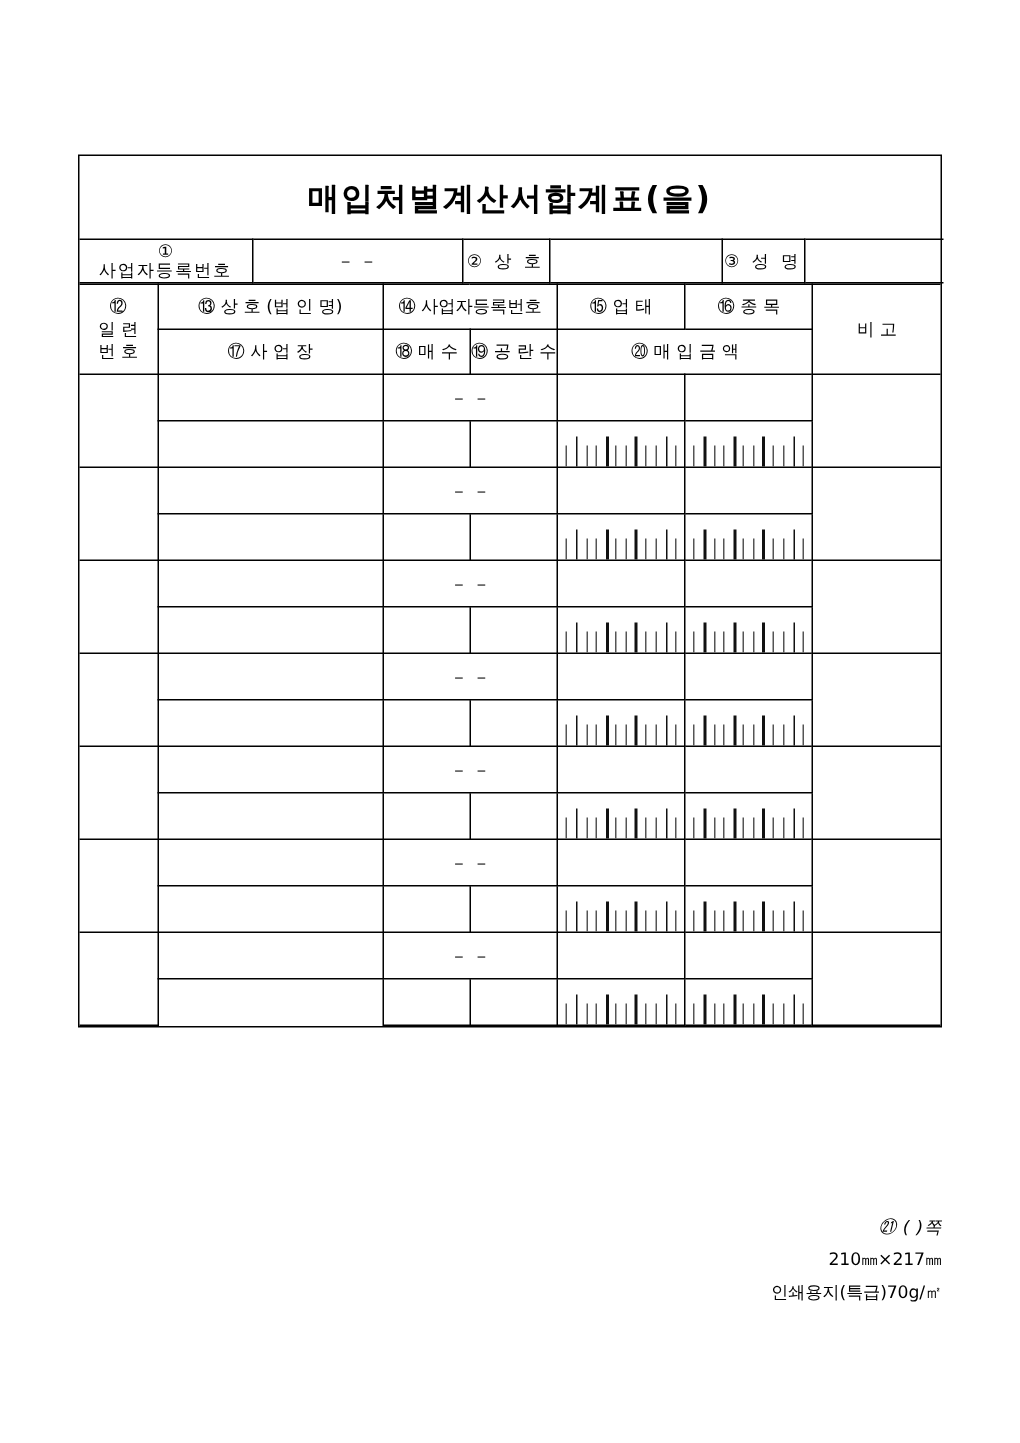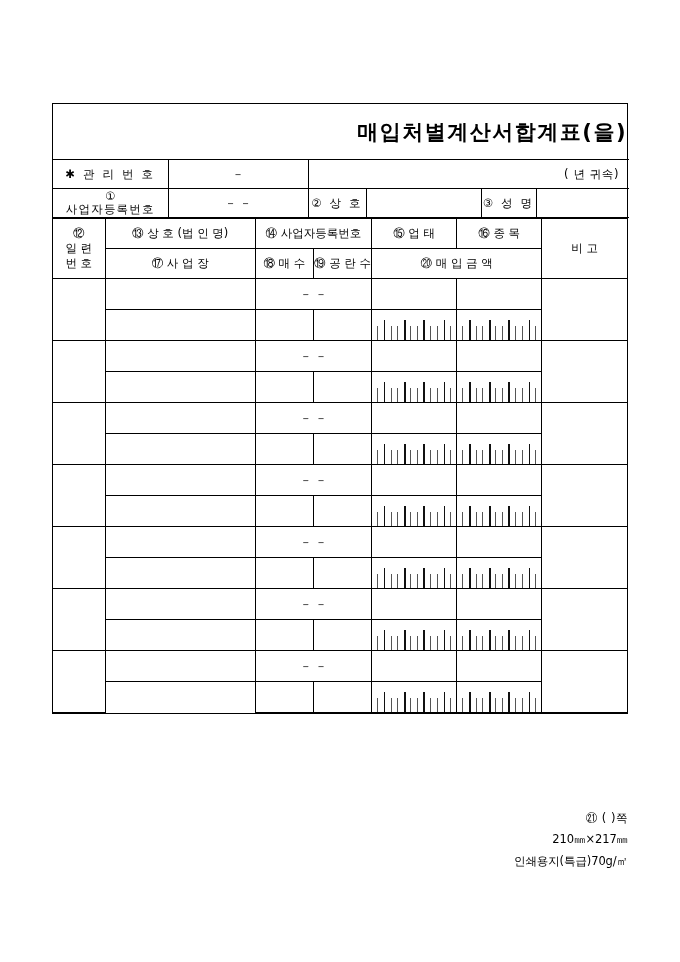--- a/index.html
+++ b/index.html
@@ -38,21 +38,21 @@
     width: 576px;
     border: 1.3px solid #000;
     background: #fff;
   }
 
   
   .title-band {
     height: 55px;
     display: flex;
     align-items: center;
-    justify-content: flex-end;
+    justify-content: center;
   }
   .title {
     font-size: 21px;
     font-weight: bold;
     letter-spacing: 1.5px;
     white-space: nowrap;
   }
 
   
   table {
@@ -130,21 +130,21 @@
     letter-spacing: -0.2px;
   }
   .foot-right {
     position: absolute;
     right: 52px; top: 808px;
     font-size: 11.5px;
     line-height: 1.85;
     text-align: right;
     letter-spacing: -0.1px;
   }
-  .foot-right .pg { letter-spacing: 0.5px; }
+  .foot-right .pg { letter-spacing: 0.5px; font-style: italic; }
 </style>
 </head>
 <body>
 
 <div class="page">
 
 
   <div class="frame">
 
     <div class="title-band">
@@ -154,25 +154,20 @@
     <table class="idhdr">
       <colgroup>
         <col style="width:115px">
           <col style="width:140px">
         <col style="width:58px">
           <col style="width:115px">
         <col style="width:55px">
           <col style="width:93px">
       </colgroup>
       <tbody>
-          <tr>
-        <td class="nb-l lbl">✱ 관 리 번 호</td>
-        <td>－</td>
-        <td class="nb-r yr" colspan="4">(        년 귀속)</td>
-      </tr>
       <tr>
         <td class="nb-l stack">
           <div class="circ">①</div>
           <div class="lbl-tight">사업자등록번호</div>
         </td>
         <td>－        －</td>
         <td class="lbl">② 상    호</td>
         <td></td>
         <td class="lbl">③ 성 명</td>
         <td class="nb-r"></td>

